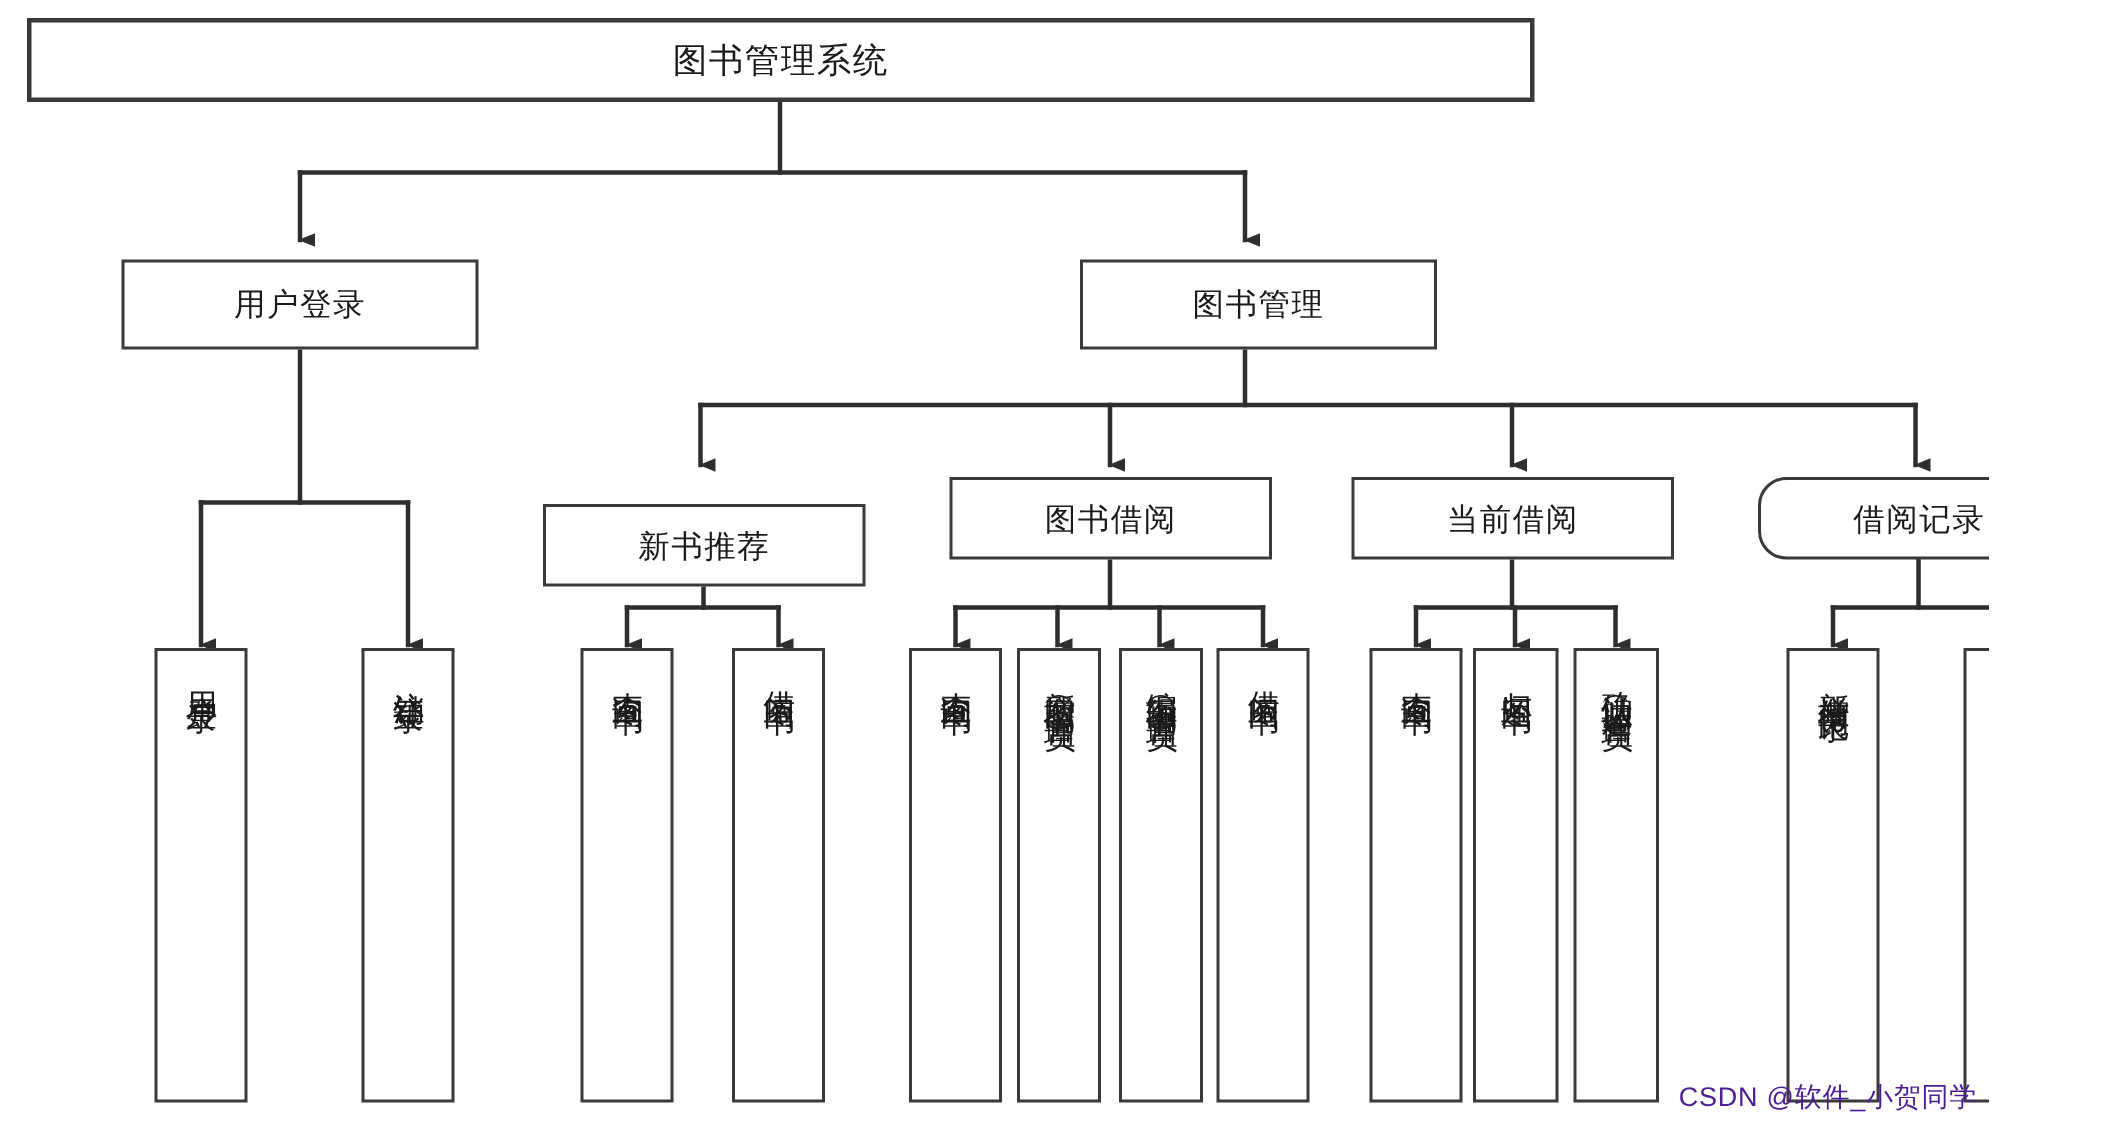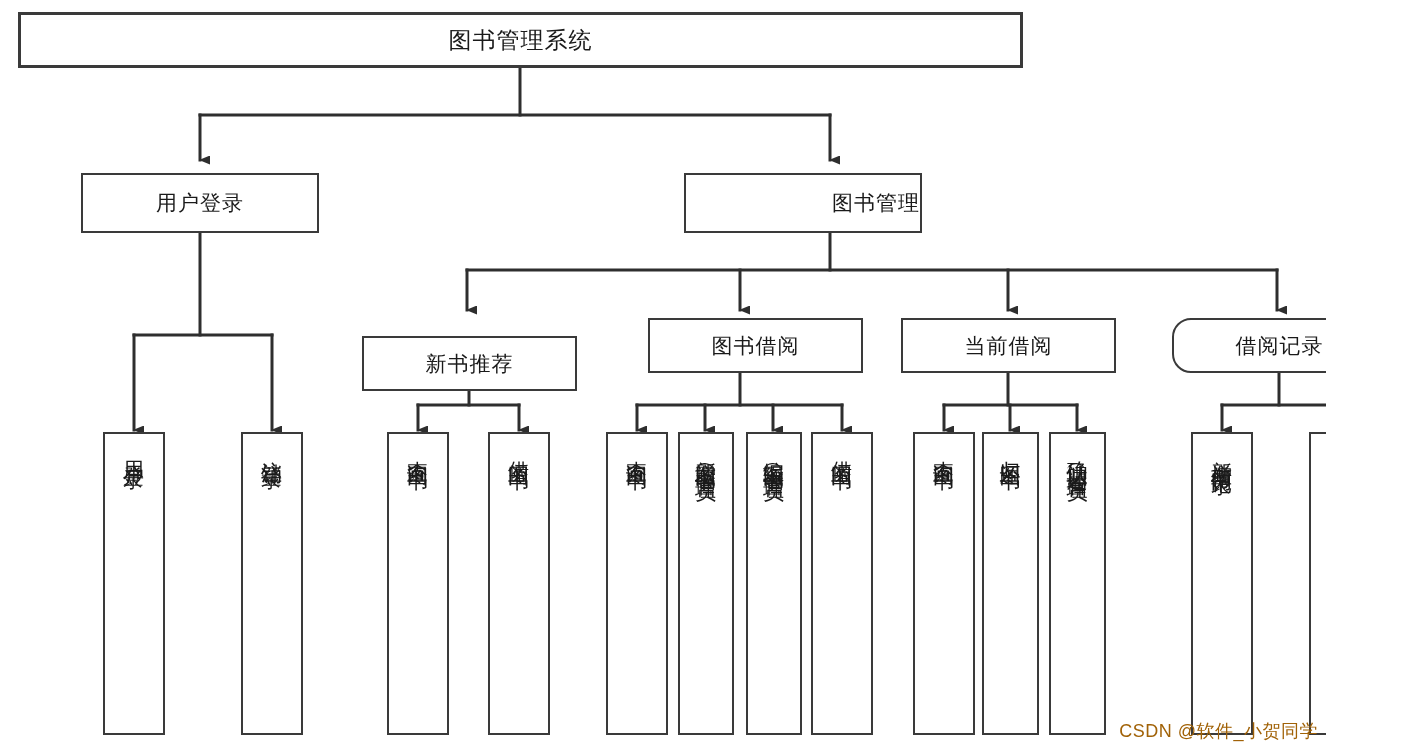--- a/index.html
+++ b/index.html
@@ -59,21 +59,21 @@
   }
   .hlabel {
     letter-spacing: 1px;
     white-space: nowrap;
   }
   .watermark {
     position: absolute;
     right: 8px;
     bottom: 4px;
     font-size: 18px;
-    color: #a16207;
+    color: #4c1d95;
     letter-spacing: 0.5px;
     white-space: nowrap;
   }
 </style>
 </head>
 <body>
 
 <div id="canvas">
 
   <svg class="wires" viewBox="0 0 1405 747" xmlns="http://www.w3.org/2000/svg">
@@ -127,29 +127,29 @@
   </svg>
 
   <div class="node root" style="left:18px; top:12px; width:1005px; height:56px;">
     <span class="hlabel">图书管理系统</span>
   </div>
 
   <div class="node level2" style="left:81px; top:173px; width:238px; height:60px;">
     <span class="hlabel">用户登录</span>
   </div>
 
-  <div class="node level2" style="left:684px; top:173px; width:238px; height:60px;justify-content:flex-end;">
+  <div class="node level2" style="left:720px; top:173px; width:238px; height:60px;">
     <span class="hlabel">图书管理</span>
   </div>
 
   <div class="node level2" style="left:362px; top:336px; width:215px; height:55px;">
     <span class="hlabel">新书推荐</span>
   </div>
 
-  <div class="node level2" style="left:633px; top:318px; width:215px; height:55px;margin-left:15px;">
+  <div class="node level2" style="left:633px; top:318px; width:215px; height:55px;">
     <span class="hlabel">图书借阅</span>
   </div>
 
   <div class="node level2" style="left:901px; top:318px; width:215px; height:55px;justify-content:center;">
     <span class="hlabel">当前借阅</span>
   </div>
 
   <div class="node level2" style="left:1172px; top:318px; width:215px; height:55px;border-radius:19px;">
     <span class="hlabel">借阅记录</span>
   </div>

